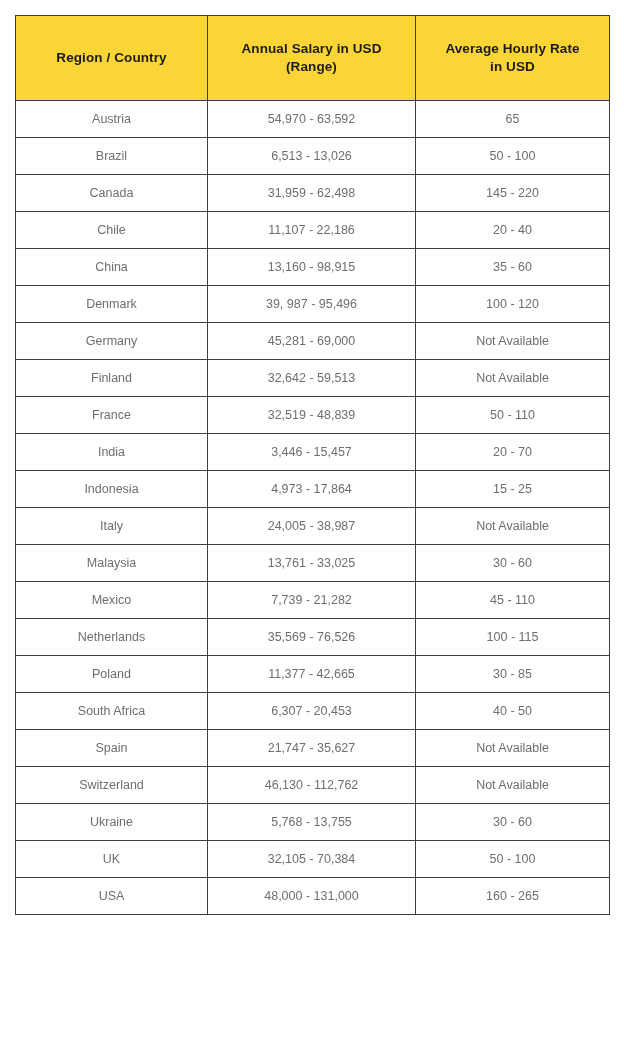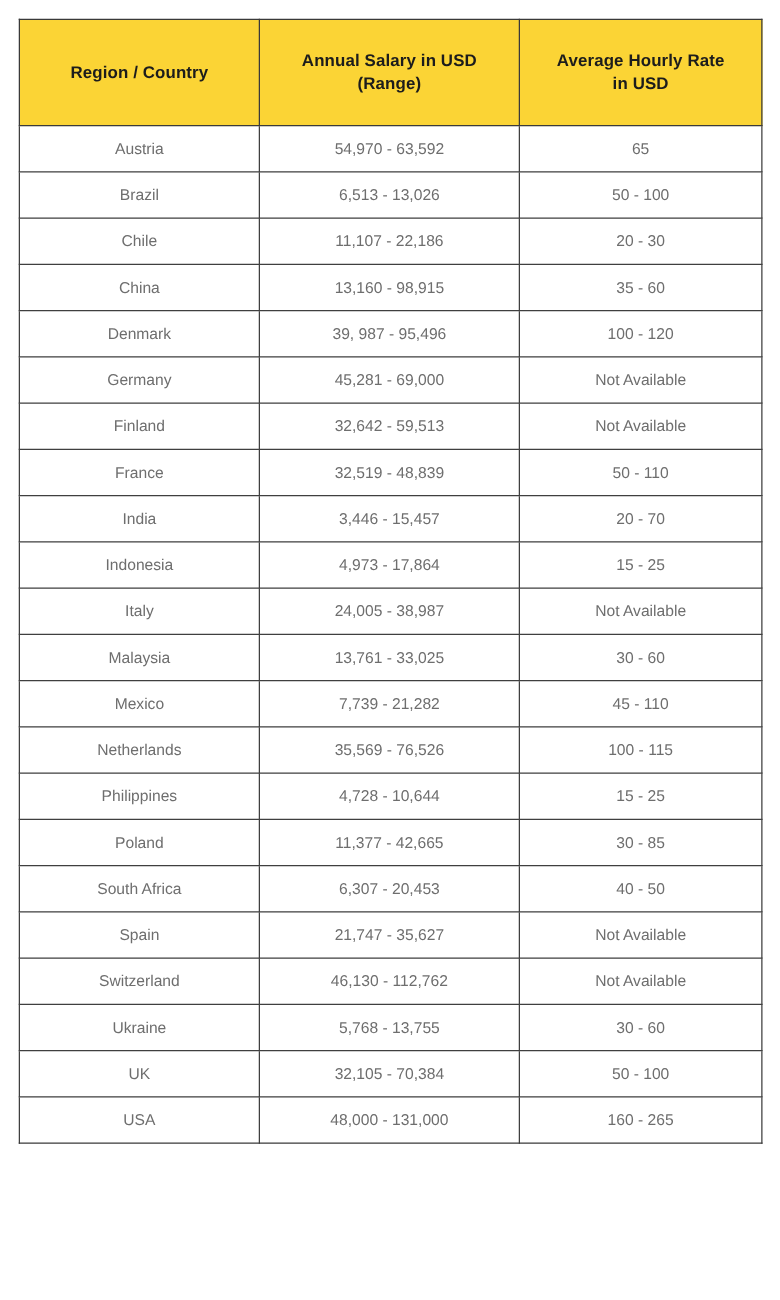--- a/index.html
+++ b/index.html
@@ -93,23 +93,28 @@
           <td>Austria</td>
           <td>54,970 - 63,592</td>
           <td>65</td>
         </tr>
         <tr>
           <td>Brazil</td>
           <td>6,513 - 13,026</td>
           <td>50 - 100</td>
         </tr>
         <tr>
+          <td>Canada</td>
+          <td>31,959 - 62,498</td>
+          <td>145 - 220</td>
+        </tr>
+        <tr>
           <td>Chile</td>
           <td>11,107 - 22,186</td>
-          <td>20 - 30</td>
+          <td>20 - 40</td>
         </tr>
         <tr>
           <td>China</td>
           <td>13,160 - 98,915</td>
           <td>35 - 60</td>
         </tr>
         <tr>
           <td>Denmark</td>
           <td>39, 987 - 95,496</td>
           <td>100 - 120</td>
@@ -153,25 +158,20 @@
           <td>Mexico</td>
           <td>7,739 - 21,282</td>
           <td>45 - 110</td>
         </tr>
         <tr>
           <td>Netherlands</td>
           <td>35,569 - 76,526</td>
           <td>100 - 115</td>
         </tr>
         <tr>
-          <td>Philippines</td>
-          <td>4,728 - 10,644</td>
-          <td>15 - 25</td>
-        </tr>
-        <tr>
           <td>Poland</td>
           <td>11,377 - 42,665</td>
           <td>30 - 85</td>
         </tr>
         <tr>
           <td>South Africa</td>
           <td>6,307 - 20,453</td>
           <td>40 - 50</td>
         </tr>
         <tr>

